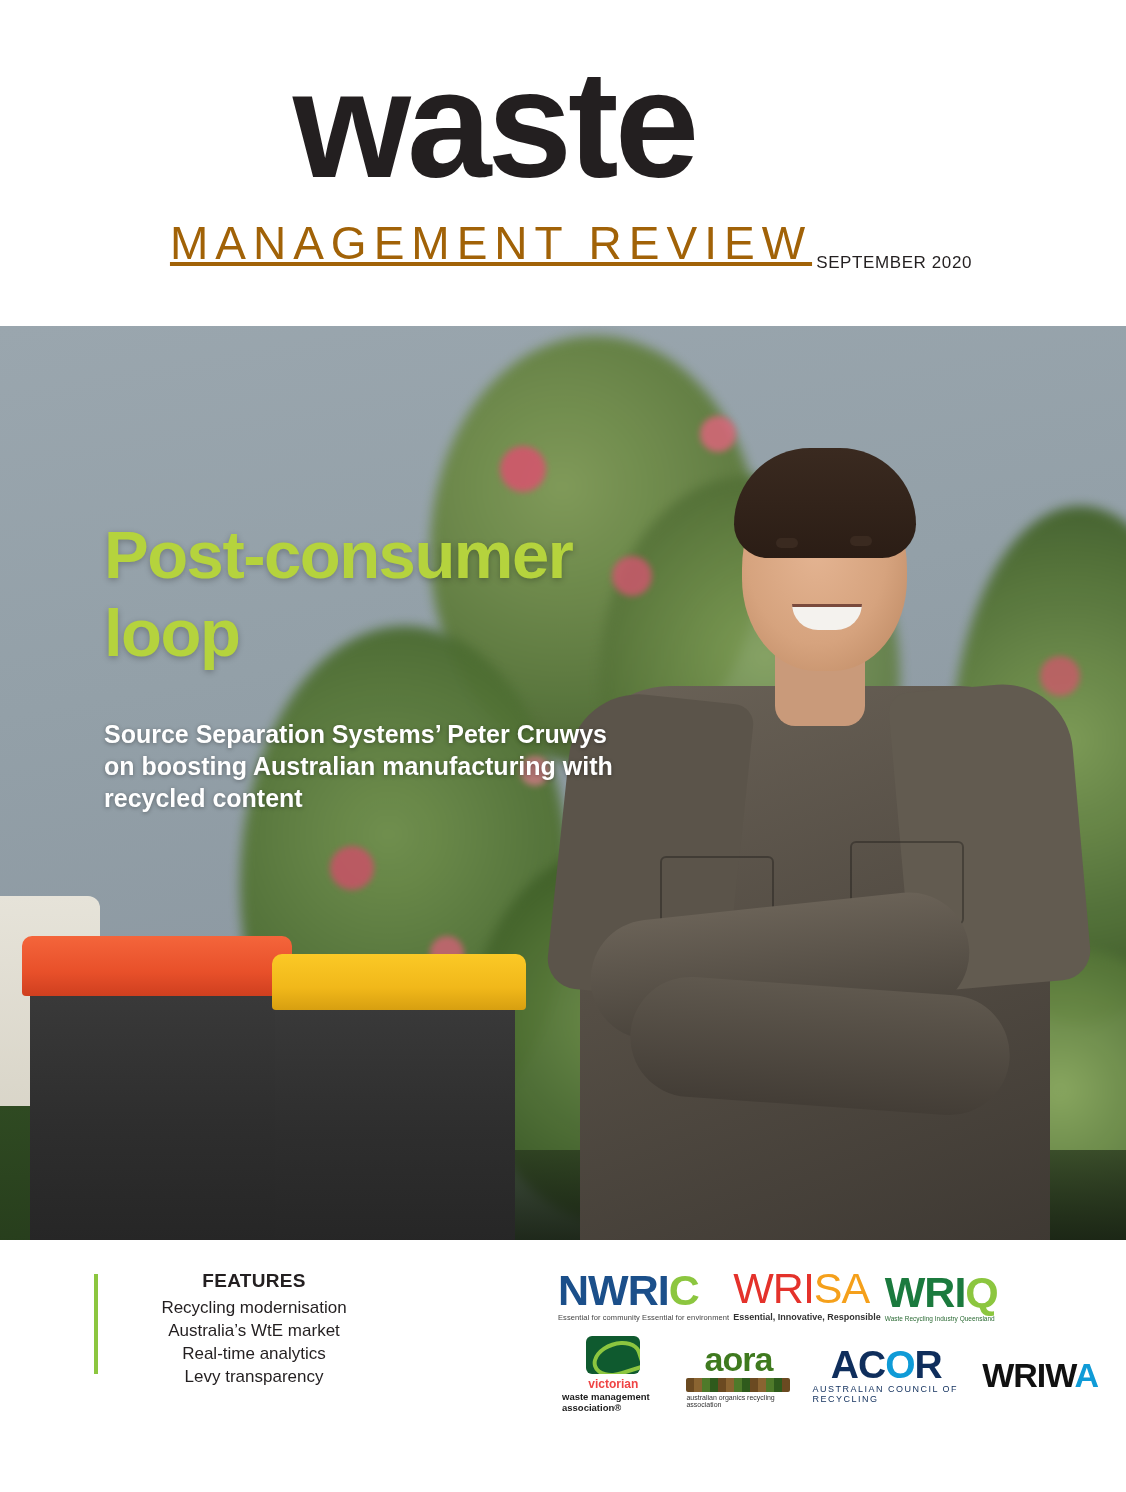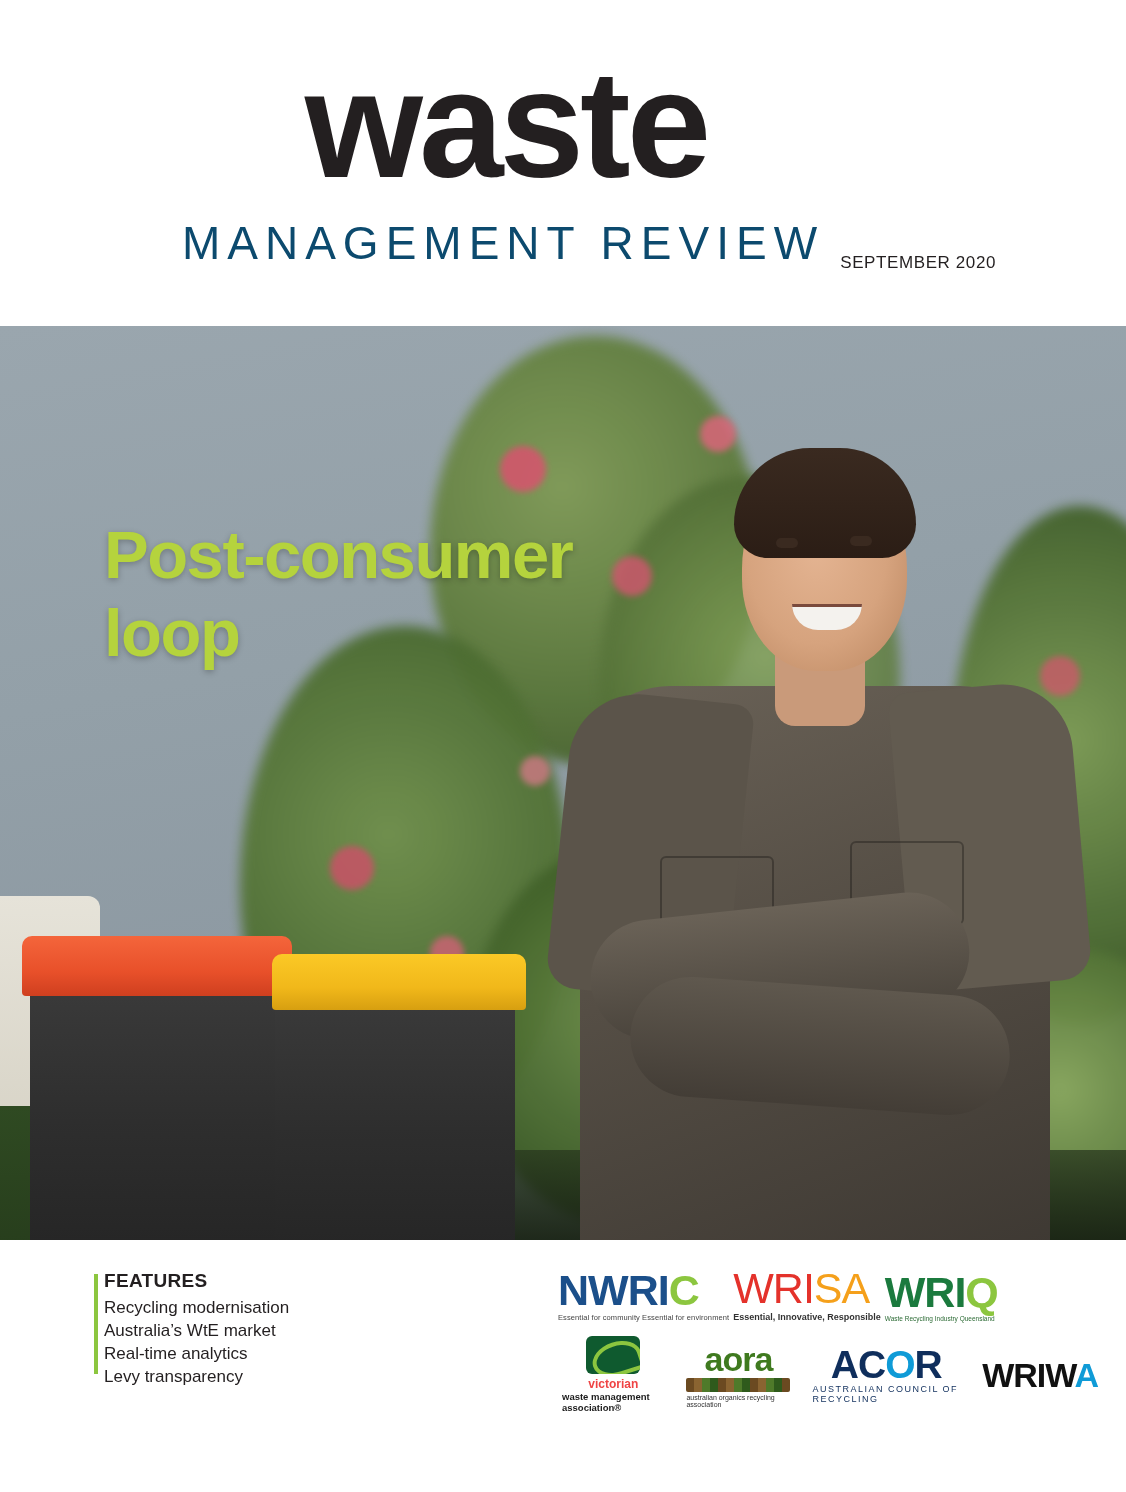--- a/index.html
+++ b/index.html
@@ -19,21 +19,20 @@
     overflow: hidden;
   }
 
   
   .masthead {
     position: absolute;
     left: 0; top: 0;
     width: 988px;
     height: 326px;
     background: #ffffff;
-    padding-left: 24px;
   }
   .masthead-title {
     position: absolute;
     left: 0; right: 0;
     top: 48px;
     text-align: center;
     font-family: "Liberation Sans", sans-serif;
     font-weight: bold;
     font-size: 152px;
     line-height: 152px;
@@ -43,22 +42,23 @@
   .masthead-sub {
     position: absolute;
     left: 0; right: 0;
     top: 218px;
     text-align: center;
     font-family: "Liberation Sans", sans-serif;
     font-weight: normal;
     font-size: 46px;
     line-height: 50px;
     letter-spacing: 7px;
-    color: #0c4a6e;
+    color: #a16207;
     padding-right: 6px;
+    text-decoration: underline;
   }
   .masthead-date {
     position: absolute;
     right: 16px;
     top: 253px;
     font-size: 17px;
     letter-spacing: 0.6px;
     font-weight: normal;
     color: #231f20;
   }
@@ -201,20 +201,21 @@
     top: 1240px;
     width: 1126px;
     height: 252px;
     background: #ffffff;
   }
   .features {
     position: absolute;
     left: 104px;
     top: 30px;
     width: 300px;
+    text-align: center;
   }
   .features-bar {
     position: absolute;
     left: -10px;
     top: 4px;
     width: 4px;
     height: 100px;
     background: #8cc63f;
   }
   .features-title {
@@ -366,20 +367,21 @@
       <div class="arm-r"></div>
       <div class="neck"></div>
       <div class="head"></div>
       <div class="hair"></div>
       <div class="eye eye-l"></div>
       <div class="eye eye-r"></div>
       <div class="mouth"></div>
     </div>
 
     <div class="cover-headline">Post-consumer loop</div>
+    <div class="cover-subhead">Source Separation Systems’ Peter Cruwys on boosting Australian manufacturing with recycled content</div>
   </div>
 
   <div class="footer">
 
     <div class="features">
       <div class="features-bar"></div>
       <div class="features-title">FEATURES</div>
       <div class="features-item">Recycling modernisation</div>
       <div class="features-item">Australia’s WtE market</div>
       <div class="features-item">Real-time analytics</div>

